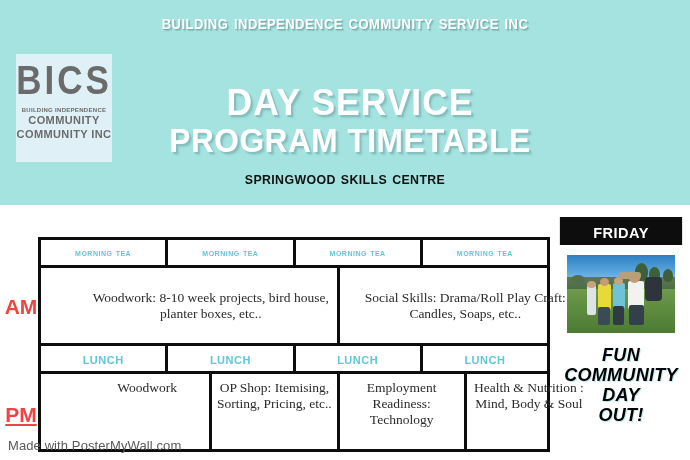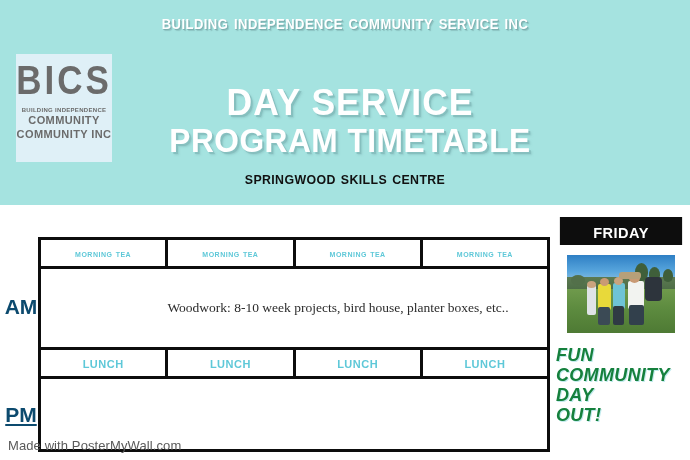--- a/index.html
+++ b/index.html
@@ -145,21 +145,21 @@
     height: 255px;
   }
   .period-label {
     position: absolute;
     left: 4px;
     width: 34px;
     text-align: center;
     font-family: "Liberation Sans", sans-serif;
     font-weight: bold;
     font-size: 21px;
-    color: #0c4a6e;
+    color: #ef4444;
     letter-spacing: 0px;
   }
   .period-am { top: 90px; }
   .period-pm { top: 198px; text-decoration: underline; }
 
   
   .grid {
     position: absolute;
     left: 38px;
     top: 0;
@@ -294,27 +294,27 @@
     position: absolute; left: 0; top: 34px; width: 108px; height: 44px;
     background: linear-gradient(180deg, #6f9a4c 0%, #5d8b3f 45%, #4e7a34 100%);
   }
   .ph-person { position: absolute; border-radius: 2px; }
 
   .friday-caption {
     position: absolute;
     left: 0;
     top: 128px;
     width: 130px;
-    text-align: left;
+    text-align: center;
     font-family: "Liberation Sans", sans-serif;
     font-weight: bold;
     font-style: italic;
     font-size: 18px;
     line-height: 1.12;
-    color: #15803d;
+    color: #000000;
     letter-spacing: 0.3px;
     text-shadow: 1px 1px 0 rgba(150,220,225,0.6);
   }
 
   
   .watermark {
     position: absolute;
     left: 8px;
     bottom: 7px;
     font-family: "Liberation Sans", sans-serif;
@@ -362,33 +362,40 @@
         <div class="cell break-cell break-morning">MORNING TEA</div>
         <div class="cell break-cell break-morning">MORNING TEA</div>
         <div class="cell break-cell break-morning">MORNING TEA</div>
         <div class="cell break-cell break-morning">MORNING TEA</div>
       </div>
 
       <div class="hr-line"></div>
 
       <div class="row row-content">
         <div class="cell content-cell">Woodwork: 8-10 week projects, bird house, planter boxes, etc..</div>
+        <div class="cell content-cell">Social Skills: Drama/Roll Play Craft: Candles, Soaps, etc..</div>
       </div>
 
       <div class="hr-line"></div>
 
       <div class="row row-break">
         <div class="cell break-cell break-lunch">LUNCH</div>
         <div class="cell break-cell break-lunch">LUNCH</div>
         <div class="cell break-cell break-lunch">LUNCH</div>
         <div class="cell break-cell break-lunch">LUNCH</div>
       </div>
 
       <div class="hr-line"></div>
 
+      <div class="row row-content">
+        <div class="cell content-cell pm">Woodwork</div>
+        <div class="cell content-cell pm">OP Shop: Itemising, Sorting, Pricing, etc..</div>
+        <div class="cell content-cell pm">Employment Readiness: Technology</div>
+        <div class="cell content-cell pm">Health &amp; Nutrition : Mind, Body &amp; Soul</div>
+      </div>
 
     </div>
   </div>
 
   <div class="friday-col">
     <div class="friday-head">Friday</div>
 
     <div class="friday-photo">
       <div class="ph-sky"></div>
       <div class="ph-treeline"></div>

